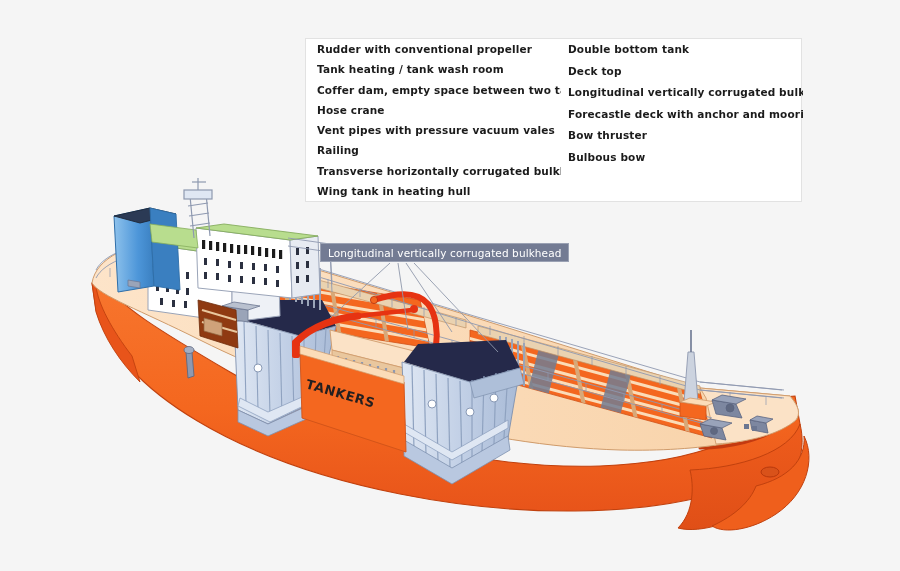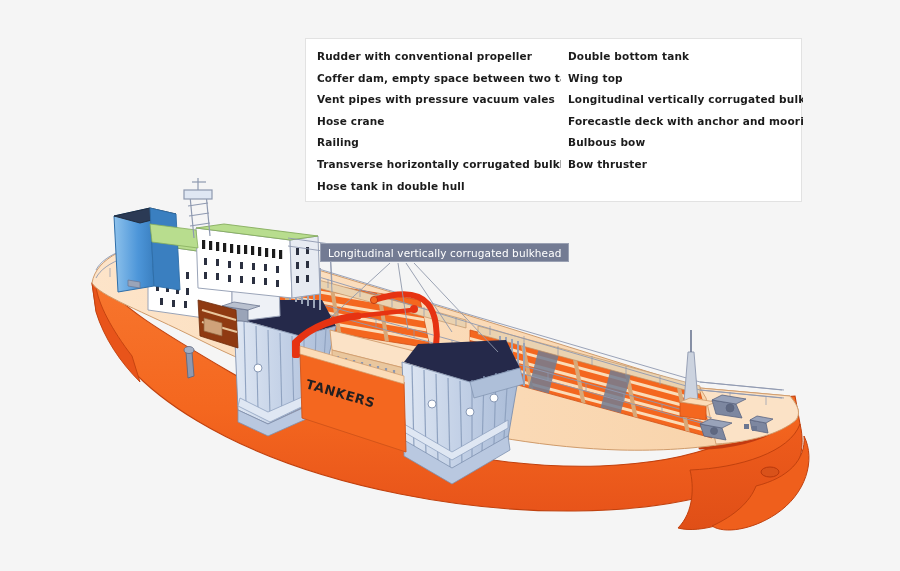--- a/index.html
+++ b/index.html
@@ -22,21 +22,21 @@
     position: absolute;
     left: 305px;
     top: 38px;
     width: 497px;
     height: 164px;
     background: #ffffff;
     border: 1px solid #e2e2e2;
     box-sizing: border-box;
     display: flex;
     flex-direction: row;
-    padding: 7px 0 0 0;
+    padding: 0 0 0 0;
   }
   .legend-col {
     display: flex;
     flex-direction: column;
     box-sizing: border-box;
   }
   #legend-col-left  { width: 255px; padding-left: 11px; }
   #legend-col-right { width: 242px; padding-left: 7px; }
 
   .legend-item {
@@ -509,30 +509,31 @@
     </g>
   </svg>
 
   <div id="callout">
     <span id="callout-label">Longitudinal vertically corrugated bulkhead</span>
   </div>
 
   <div id="legend-panel">
     <div class="legend-col" id="legend-col-left">
       <div class="legend-item">Rudder with conventional propeller</div>
+      <div class="legend-item">Tank heating / tank wash room</div>
       <div class="legend-item">Coffer dam, empty space between two tanks</div>
+      <div class="legend-item">Hose crane</div>
       <div class="legend-item">Vent pipes with pressure vacuum vales</div>
-      <div class="legend-item">Hose crane</div>
       <div class="legend-item">Railing</div>
       <div class="legend-item">Transverse horizontally corrugated bulkhead</div>
-      <div class="legend-item">Hose tank in double hull</div>
+      <div class="legend-item">Wing tank in heating hull</div>
     </div>
     <div class="legend-col" id="legend-col-right">
       <div class="legend-item">Double bottom tank</div>
-      <div class="legend-item">Wing top</div>
+      <div class="legend-item">Deck top</div>
       <div class="legend-item">Longitudinal vertically corrugated bulkhead</div>
       <div class="legend-item">Forecastle deck with anchor and mooring gear</div>
+      <div class="legend-item">Bow thruster</div>
       <div class="legend-item">Bulbous bow</div>
-      <div class="legend-item">Bow thruster</div>
     </div>
   </div>
 
 </div>
 
 </body></html>

